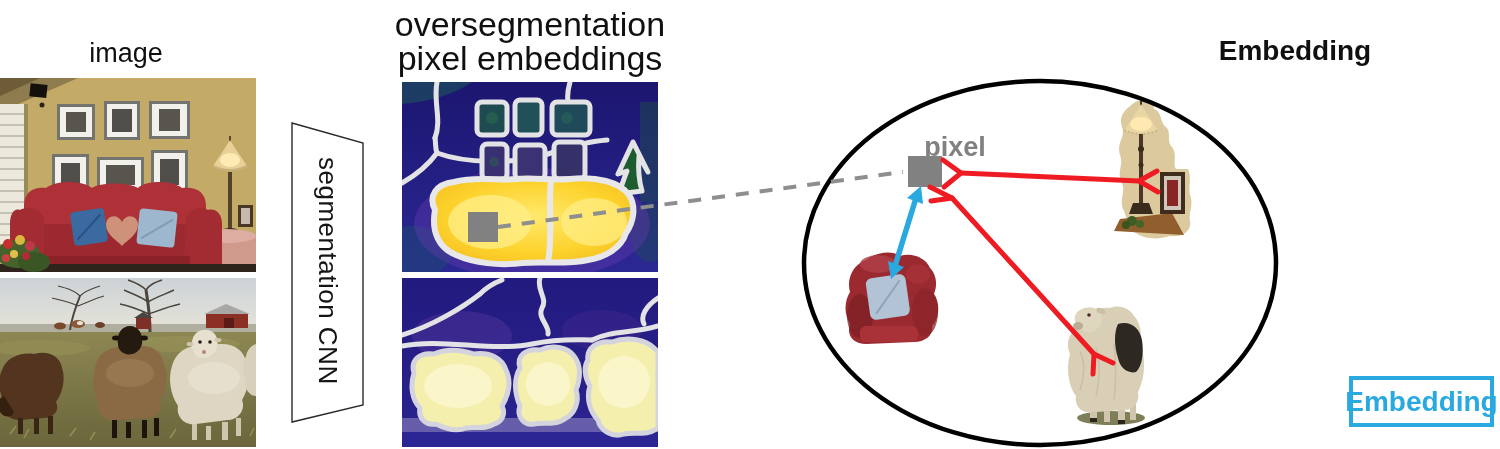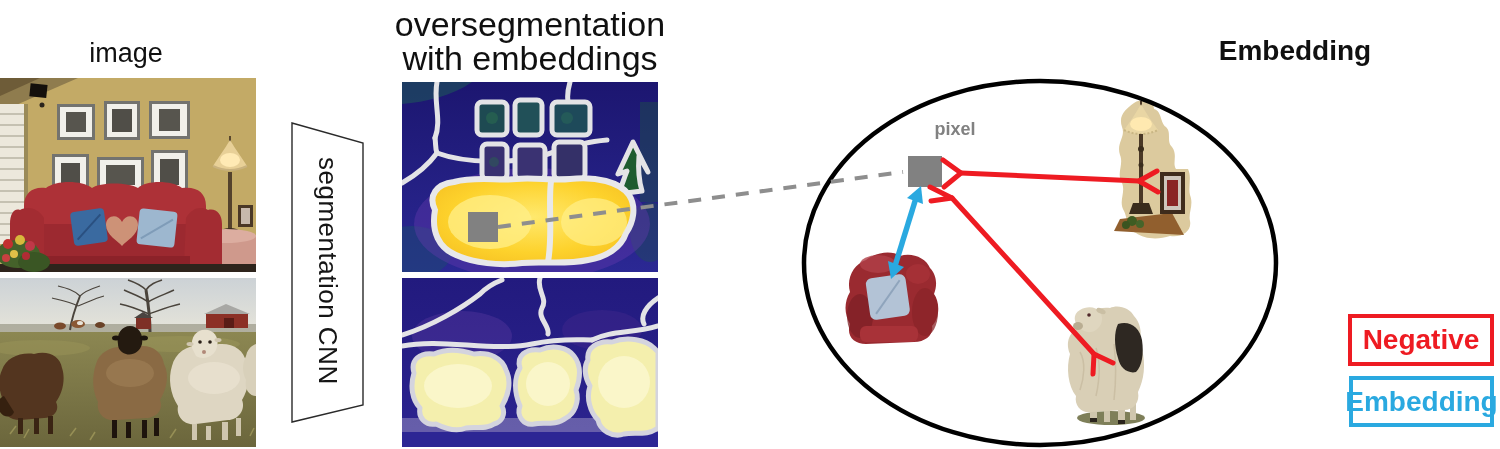--- a/index.html
+++ b/index.html
@@ -5,21 +5,21 @@
   html,body{margin:0;padding:0;background:#ffffff;}
   #canvas{
     position:relative;width:1500px;height:449px;background:#ffffff;overflow:hidden;
     font-family:"Liberation Sans",sans-serif;color:#111;
   }
   .abs{position:absolute;}
   .cap{position:absolute;text-align:center;color:#101010;}
   #lbl-image{left:20px;top:38px;width:212px;font-size:27px;text-align:center;}
   #lbl-overseg{left:392px;top:7px;width:276px;font-size:34px;line-height:34px;}
   #lbl-embedding{left:1183px;top:33px;width:224px;font-size:28px;line-height:35px;font-weight:bold;}
-  #lbl-pixel{left:916px;top:119px;width:78px;font-size:18px;font-weight:bold;color:var(--pixel-gray,#818181);}
+  #lbl-pixel{left:916px;top:132px;width:78px;font-size:27px;font-weight:bold;color:var(--pixel-gray,#818181);}
   #cnn-block{left:280px;top:110px;width:95px;height:325px;}
   #cnn-label{
     position:absolute;left:296px;top:138px;width:62px;height:266px;
     display:flex;align-items:center;justify-content:center;
     font-size:26px;color:#151515;letter-spacing:.5px;
   }
   #cnn-label span{writing-mode:vertical-rl;text-orientation:mixed;white-space:nowrap;}
   .legend-box{
     position:absolute;display:flex;align-items:center;justify-content:center;
     font-size:28px;font-weight:bold;background:#fff;box-sizing:border-box;
@@ -32,21 +32,21 @@
 </style>
 </head>
 <body>
 
 <div id="canvas">
 
   <div class="cap" id="lbl-image">image</div>
 
   <div class="cap" id="lbl-overseg">
     <div>oversegmentation</div>
-    <div>with embeddings</div>
+    <div>pixel embeddings</div>
   </div>
 
   <div class="cap" id="lbl-embedding">
     <div>Embedding</div>
   </div>
 
   <div class="cap" id="lbl-pixel">pixel</div>
 
   <svg class="abs" id="cnn-block" width="95" height="325" viewBox="0 0 95 325">
     <polygon points="12,13 83,33 83,295 12,312" fill="#ffffff" stroke="#2a2a2a" stroke-width="1.4"></polygon>
@@ -339,23 +339,20 @@
       <rect x="62" y="118" width="7" height="4" fill="#2a241c"></rect>
     <path d="M14,52 C8,38 16,26 28,24 C30,12 42,4 54,6 C62,2 74,6 78,14 C84,20 86,30 84,40 L86,48 C90,62 88,78 82,90 C84,100 78,108 68,108 L36,110 C26,112 18,104 20,94 C12,84 10,66 14,52 Z" fill="#d9cfb6"></path>
     <path d="M24,50 C30,60 28,76 24,88 M40,46 C44,58 44,76 40,94 M58,42 C60,58 60,80 58,98" stroke="#c4b89c" stroke-width="1.5" fill="none" opacity="0.7"></path>
     <path d="M62,22 C74,18 84,26 86,38 C88,52 86,64 80,70 C72,72 64,66 62,56 C58,44 58,30 62,22 Z" fill="#2e2822"></path>
     <path d="M24,26 C18,22 16,12 24,8 C30,4 40,4 44,10 C48,16 46,24 40,28 C34,32 28,30 24,26 Z" fill="#dfd6bf"></path>
     <ellipse cx="22" cy="24" rx="5" ry="4" fill="#b9ad92"></ellipse>
     <circle cx="33" cy="13" r="1.8" fill="#50282a"></circle>
     <ellipse cx="45" cy="9" rx="5" ry="2.6" transform="rotate(25 45 9)" fill="#cabfa4"></ellipse>
   </svg>
 
-  <div class="legend-box" id="legend-negative">
-    <span>Negative</span>
-  </div>
   <div class="legend-box" id="legend-positive">
     <span>Embedding</span>
   </div>
 
   <svg class="abs" id="overlay" width="1500" height="449" viewBox="0 0 1500 449">
     <ellipse cx="1040" cy="263" rx="236" ry="182" fill="none" style="stroke:var(--outline-black,#000)" stroke-width="4.5"></ellipse>
     <line x1="498" y1="227" x2="903" y2="172" style="stroke:var(--dash-gray,#8e8e8e)" stroke-width="4" stroke-dasharray="13 11"></line>
     <rect x="908" y="156" width="34" height="31" style="fill:var(--pixel-gray,#818181)"></rect>
     <g fill="none" style="stroke:var(--negative-red,#ee1b22)" stroke-width="5" stroke-linecap="round">
       <path d="M943,160 L961,173 M944,187 L961,173"></path>

